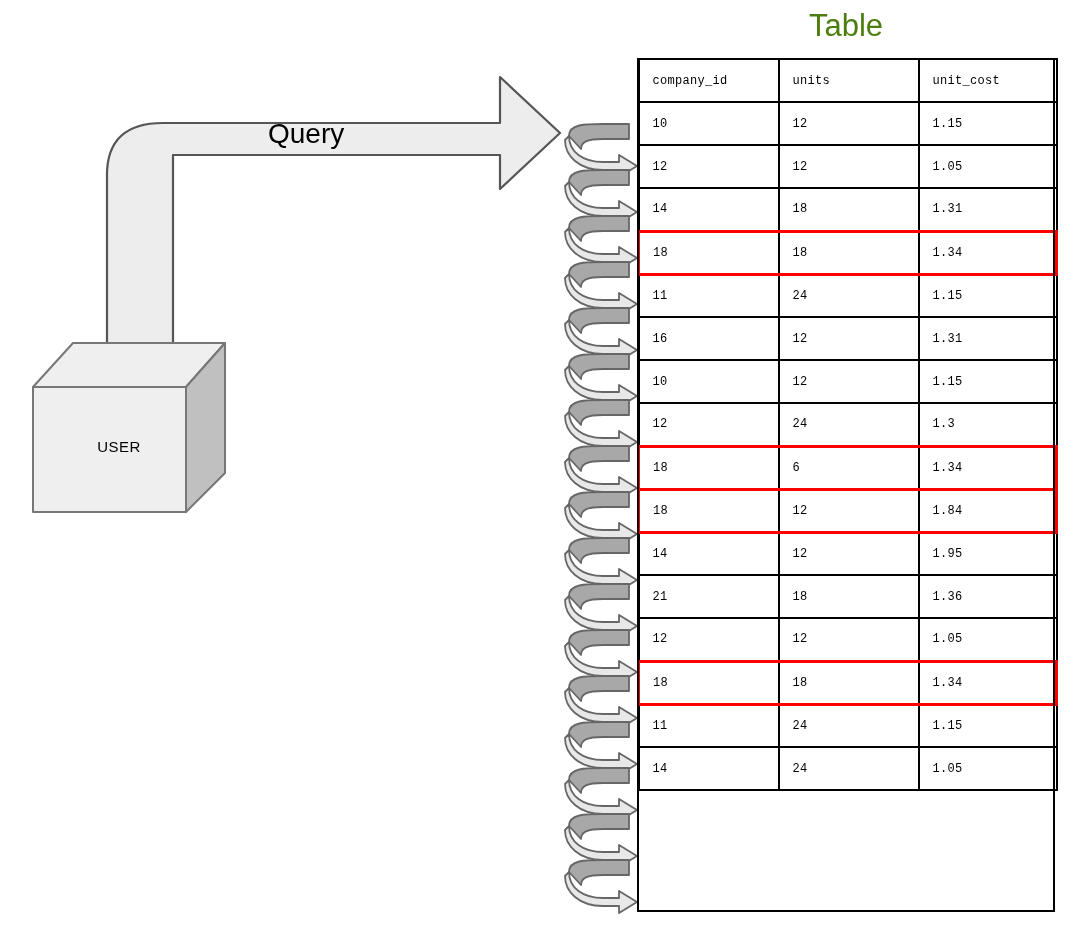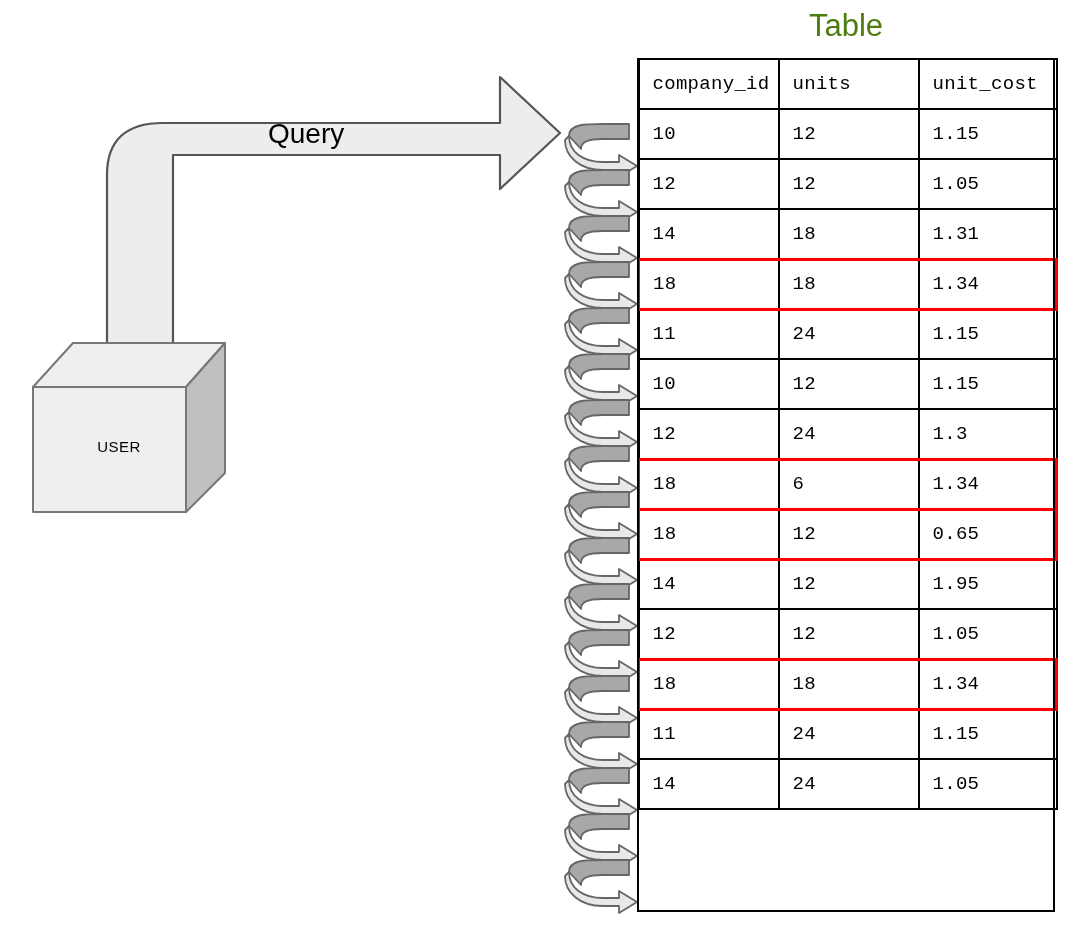--- a/index.html
+++ b/index.html
@@ -75,24 +75,24 @@
     position: absolute;
     left: 637px;
     top: 58px;
     width: 418px;
     border-collapse: collapse;
     table-layout: fixed;
     background: #ffffff;
   }
   #data-table td, #data-table th {
     border: 2px solid #000000;
-    height: 50px;
+    height: 43px;
     padding: 0 0 0 13px;
     font-family: "Liberation Mono", "DejaVu Sans Mono", monospace;
-    font-size: 19px;
+    font-size: 12px;
     font-weight: normal;
     text-align: left;
     color: #000000;
     box-sizing: border-box;
     vertical-align: middle;
     letter-spacing: 0.3px;
   }
   #data-table col.c-id      { width: 140px; }
   #data-table col.c-units   { width: 140px; }
   #data-table col.c-cost    { width: 138px; }
@@ -228,43 +228,53 @@
         <td>18</td>
         <td>18</td>
         <td>1.34</td>
       </tr>
       <tr>
         <td>11</td>
         <td>24</td>
         <td>1.15</td>
       </tr>
       <tr>
+        <td>16</td>
+        <td>12</td>
+        <td>1.31</td>
+      </tr>
+      <tr>
         <td>10</td>
         <td>12</td>
         <td>1.15</td>
       </tr>
       <tr>
         <td>12</td>
         <td>24</td>
         <td>1.3</td>
       </tr>
       <tr class="hl">
         <td>18</td>
         <td>6</td>
         <td>1.34</td>
       </tr>
       <tr class="hl">
         <td>18</td>
         <td>12</td>
-        <td>0.65</td>
+        <td>1.84</td>
       </tr>
       <tr>
         <td>14</td>
         <td>12</td>
         <td>1.95</td>
+      </tr>
+      <tr>
+        <td>21</td>
+        <td>18</td>
+        <td>1.36</td>
       </tr>
       <tr>
         <td>12</td>
         <td>12</td>
         <td>1.05</td>
       </tr>
       <tr class="hl">
         <td>18</td>
         <td>18</td>
         <td>1.34</td>

